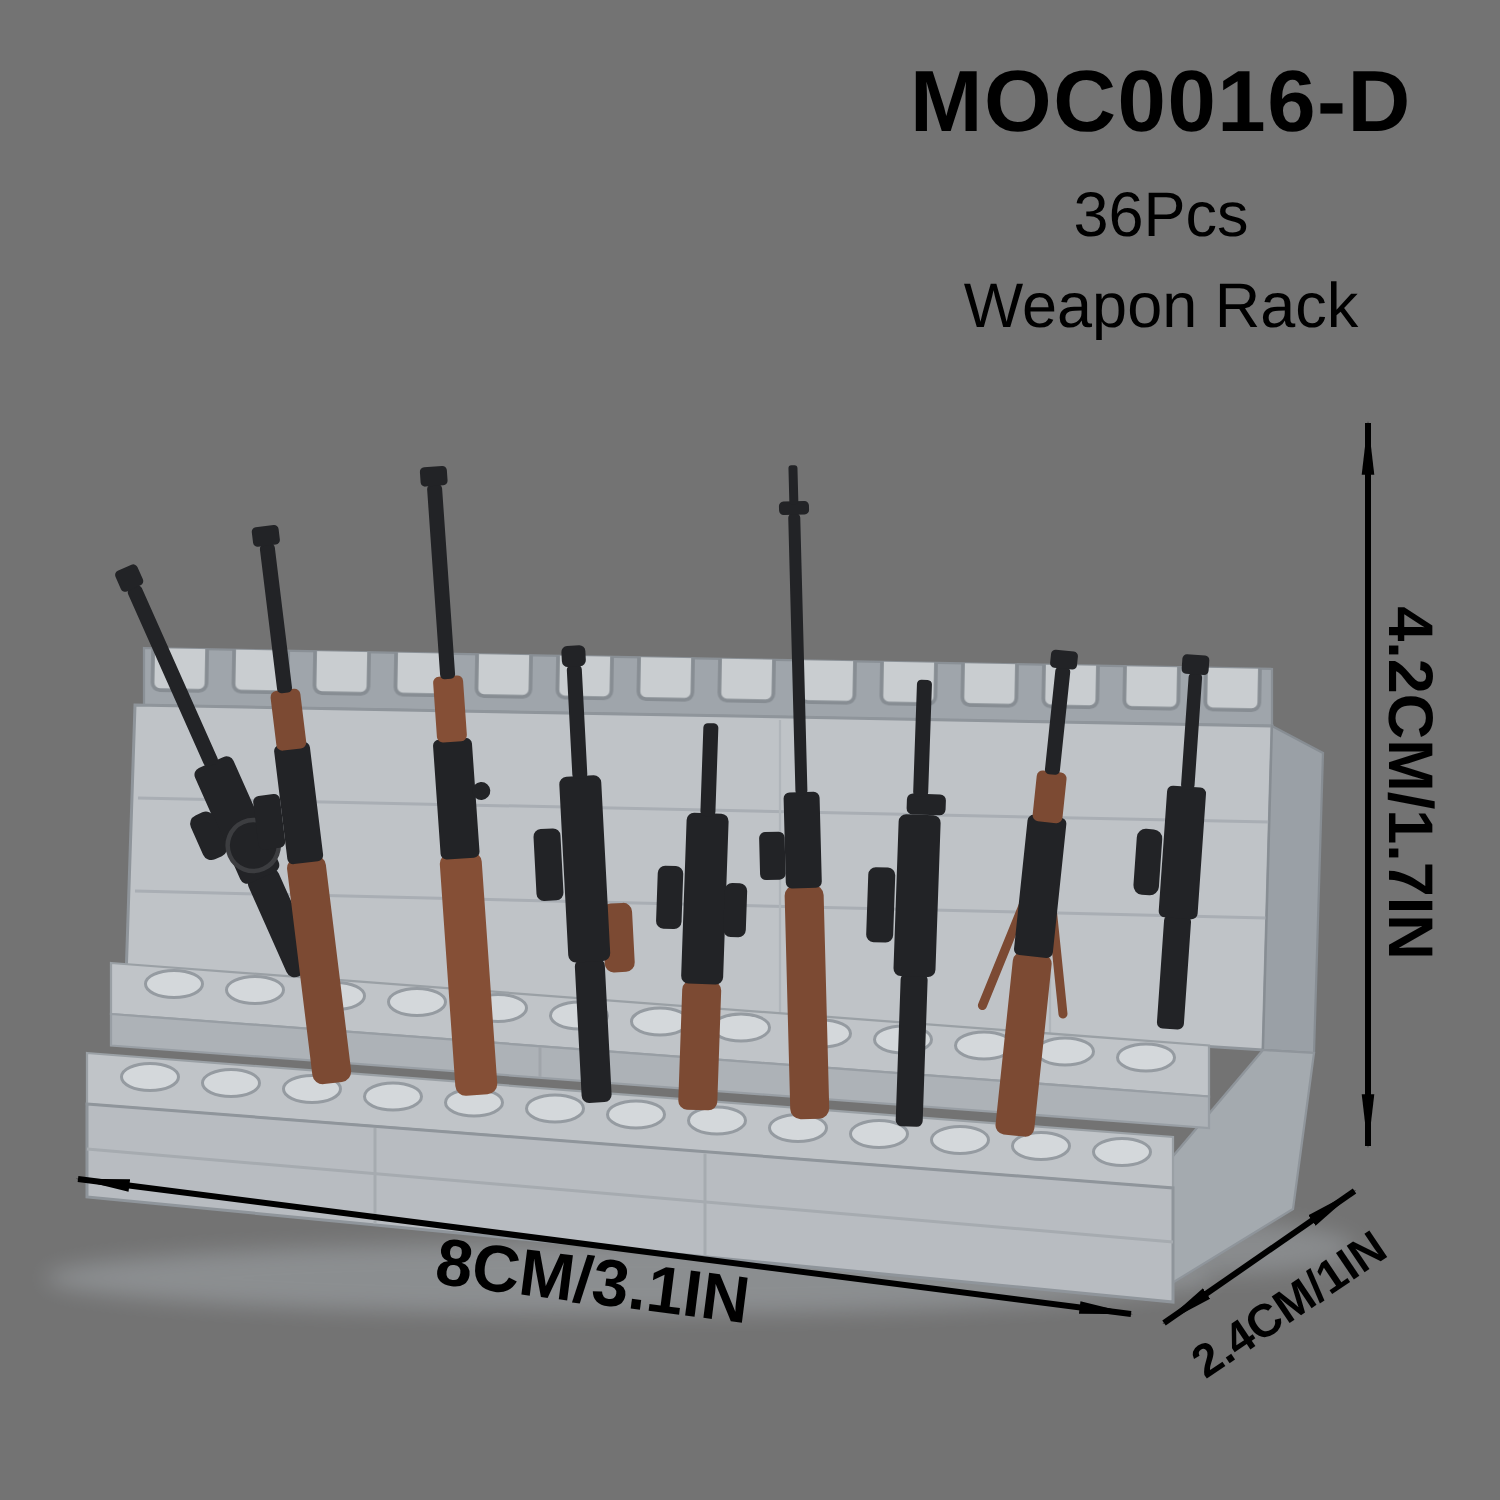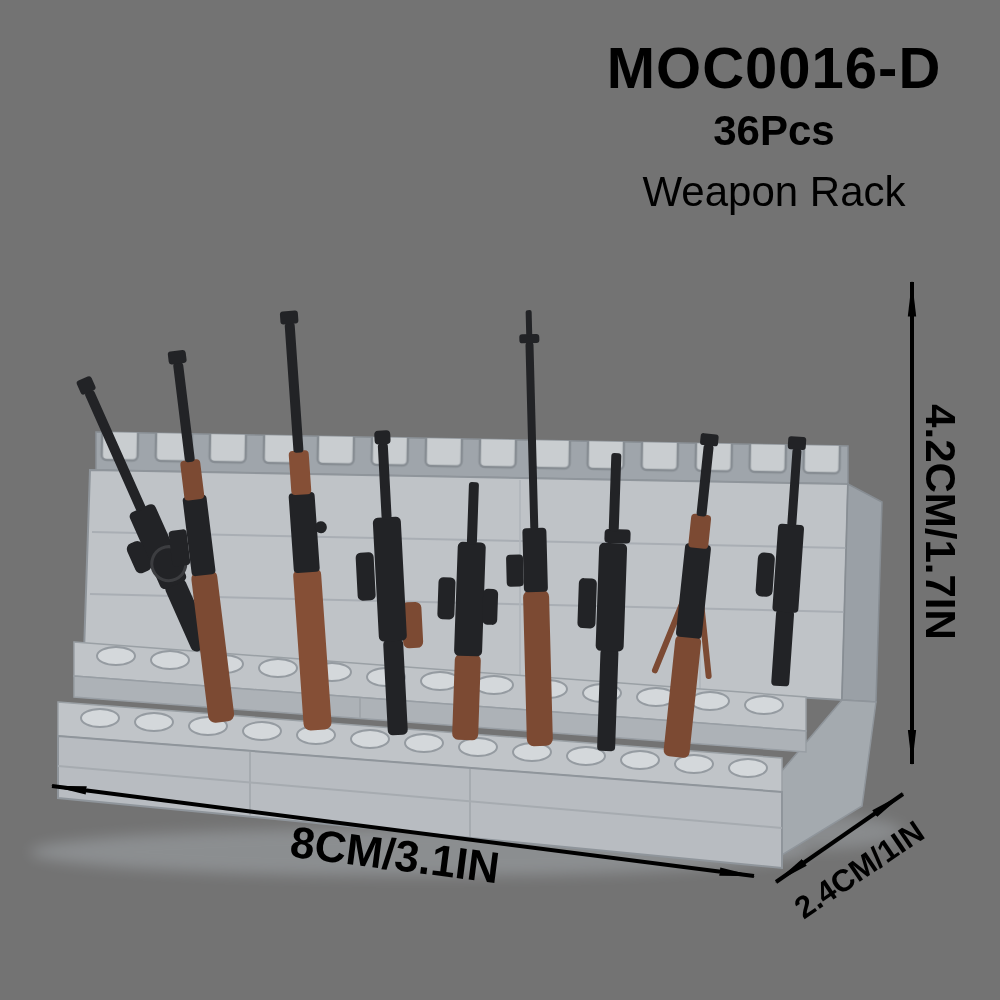--- a/index.html
+++ b/index.html
@@ -1,21 +1,21 @@
 <!DOCTYPE html>
 <html><head>
 <meta charset="utf-8">
 <style>
   html,body{margin:0;padding:0;background:#fff;}
   .stage{position:relative;width:1000px;height:1000px;background:#737373;overflow:hidden;
          font-family:"Liberation Sans",sans-serif;color:#000;}
   .photo-svg{position:absolute;left:0;top:0;width:1000px;height:1000px;}
   .title-block{position:absolute;top:36px;left:552px;width:444px;text-align:center;line-height:1.12;}
   .code{font-size:58px;font-weight:700;letter-spacing:1px;}
-  .pcs{font-size:42px;font-weight:700;margin-top:6px;}
+  .pcs{font-size:42px;font-weight:400;margin-top:18px;}
   .name{font-size:42px;font-weight:400;margin-top:14px;}
   .dim{position:absolute;font-weight:700;text-align:center;white-space:nowrap;}
   .dim-width{left:215px;top:830px;width:360px;font-size:44px;transform:rotate(7.3deg);}
   .dim-height{left:760px;top:498px;width:360px;font-size:42px;transform:rotate(90deg);}
   .dim-depth{left:752px;top:852px;width:215px;font-size:31px;transform:rotate(-34deg);}
 </style>
 </head>
 <body>
 
 <div class="stage">

